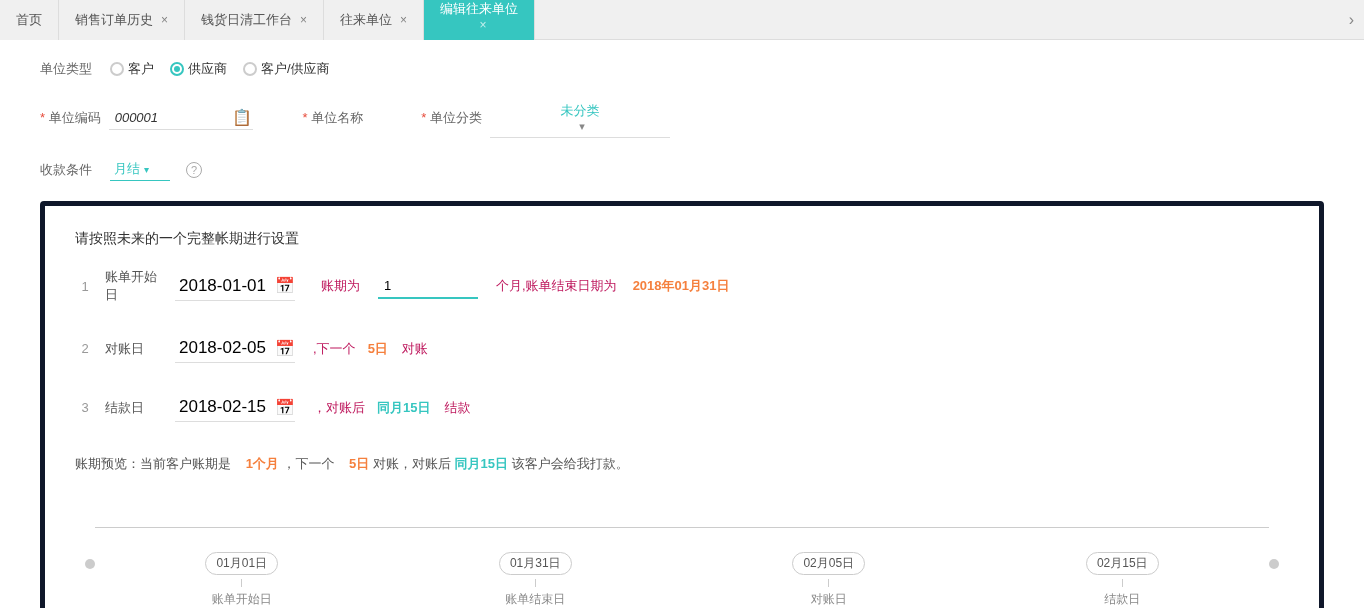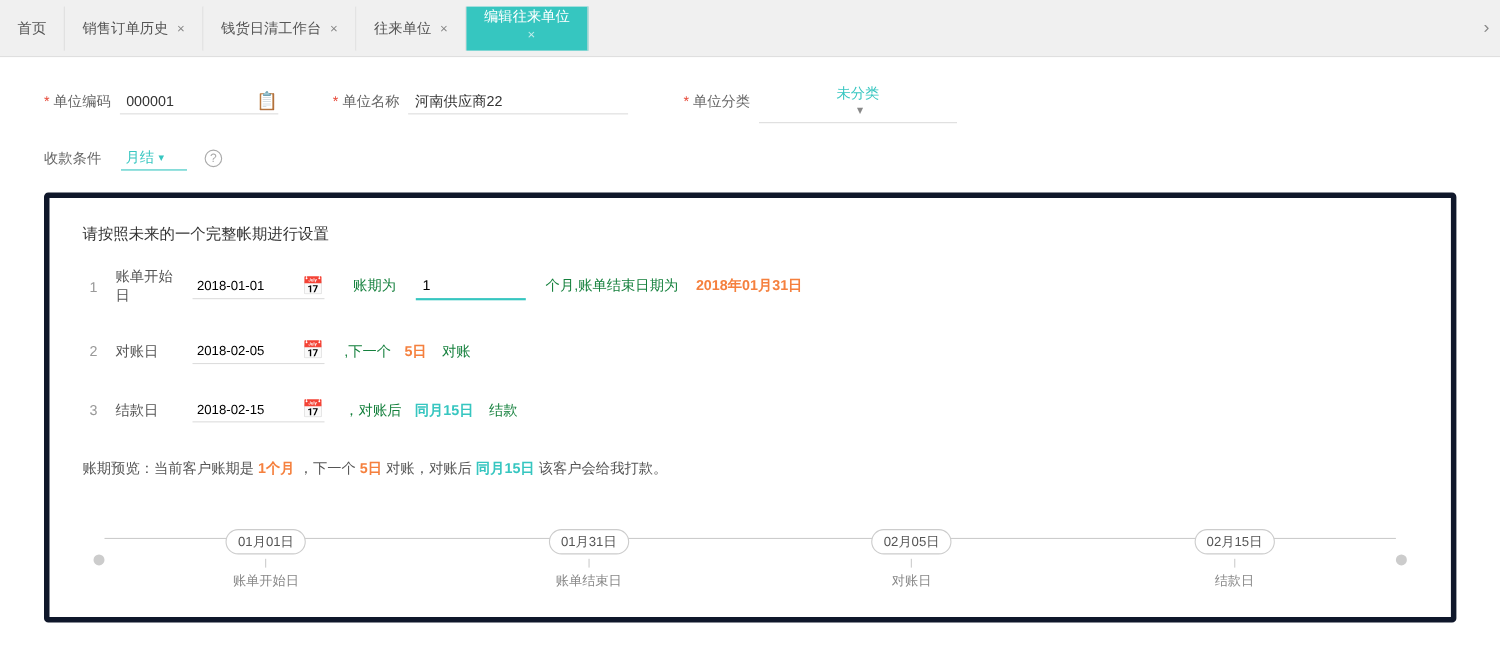--- a/index.html
+++ b/index.html
@@ -4,21 +4,21 @@
   <style>
     * { box-sizing: border-box; margin: 0; padding: 0; }
     body { font-family: 'Microsoft YaHei', Arial, sans-serif; font-size: 13px; background: #f5f5f5; color: #333; }
 
     
     .tabs-bar {
       display: flex;
       align-items: center;
       background: #f0f0f0;
       border-bottom: 1px solid #ddd;
-      height: 52px;
+      height: 40px;
       padding: 0;
     }
     .tab {
       display: flex;
       align-items: center;
       padding: 0 16px;
       height: 40px;
       cursor: pointer;
       font-size: 13px;
       color: #555;
@@ -105,20 +105,21 @@
 
     
     .form-input {
       border: none;
       border-bottom: 1px solid #ddd;
       outline: none;
       padding: 4px 6px;
       font-size: 13px;
       color: #333;
       background: transparent;
+      font-style: italic;
     }
     .input-with-icon {
       display: flex;
       align-items: center;
       border-bottom: 1px solid #ddd;
     }
     .input-with-icon input {
       border: none;
       outline: none;
       font-size: 13px;
@@ -188,40 +189,41 @@
     }
     .date-field {
       display: flex;
       align-items: center;
       border-bottom: 1px solid #ddd;
       min-width: 120px;
     }
     .date-field input {
       border: none;
       outline: none;
-      font-size: 12px;
+      font-size: 17px;
       padding: 4px 4px;
       background: transparent;
       width: 100px;
     }
     .period-input {
       border: none;
       border-bottom: 2px solid #36c6c0;
       outline: none;
       font-size: 13px;
       padding: 4px 6px;
       width: 100px;
       background: transparent;
     }
     .inline-text {
-      color: #15803d;
+      color: #be185d;
     }
     .highlight-orange {
       color: #f5803e;
       font-weight: bold;
+      margin-left: 11px;
     }
     .highlight-teal {
       color: #36c6c0;
       font-weight: bold;
     }
 
     
     .preview-text {
       margin: 16px 0 24px 0;
       font-size: 13px;
@@ -282,33 +284,49 @@
   </div>
   <div class="tab active">
     <span>编辑往来单位</span>
     <span class="tab-close">×</span>
   </div>
   <div class="tab-arrow">›</div>
 </div>
 
 <div class="main-content">
 
+  <div class="form-row">
+    <span class="form-label">单位类型</span>
+    <div class="radio-group">
+      <label class="radio-item">
+        <span class="radio-circle"></span>
+        <span>客户</span>
+      </label>
+      <label class="radio-item">
+        <span class="radio-circle checked"></span>
+        <span>供应商</span>
+      </label>
+      <label class="radio-item">
+        <span class="radio-circle"></span>
+        <span>客户/供应商</span>
+      </label>
+    </div>
+  </div>
 
   <div class="form-row">
     <div class="field-group">
       <span class="form-label required">单位编码</span>
       <div class="input-with-icon">
         <input type="text" class="form-input" value="000001" style="width: 120px; border: none;">
         <span class="cal-icon" style="margin-left:4px;">📋</span>
       </div>
     </div>
 
     <div class="field-group">
       <span class="form-label required">单位名称</span>
-      <input type="text" class="form-input" value="河南供应商22" style="width: 200px;">
     </div>
 
     <div class="field-group">
       <span class="form-label required">单位分类</span>
       <div class="dropdown-field" style="min-width:180px;flex-direction:column;">
         <span class="dropdown-val">未分类</span>
         <span class="dropdown-arrow">▾</span>
       </div>
     </div>
   </div>
@@ -372,21 +390,21 @@
       <span>该客户会给我打款。</span>
     </div>
 
     <div style="position: relative; margin: 0 10px;">
       <div style="display: flex; align-items: center; position: relative; padding: 20px 0 0 0;">
 
         <div style="position: absolute; top: 28px; left: 10px; right: 10px; height: 1px; background: #ccc; z-index: 0;"></div>
 
         <div style="width: 10px; height: 10px; border-radius: 50%; background: #ccc; position: relative; z-index: 1; flex-shrink: 0;"></div>
 
-        <div style="flex: 1; display: flex; justify-content: space-around; position: relative; z-index: 1;">
+        <div style="flex: 1; display: flex; justify-content: space-around; position: relative; z-index: 1; margin-top: 33px;">
 
           <div style="display: flex; flex-direction: column; align-items: center; gap: 4px;">
             <div style="border: 1px solid #ccc; border-radius: 12px; padding: 2px 10px; font-size: 12px; background: #fff; color: #555; white-space: nowrap;">01月01日</div>
             <div style="width: 1px; height: 8px; background: #ccc;"></div>
             <div style="font-size: 12px; color: #888;">账单开始日</div>
           </div>
 
           <div style="display: flex; flex-direction: column; align-items: center; gap: 4px;">
             <div style="border: 1px solid #ccc; border-radius: 12px; padding: 2px 10px; font-size: 12px; background: #fff; color: #555; white-space: nowrap;">01月31日</div>
             <div style="width: 1px; height: 8px; background: #ccc;"></div>

